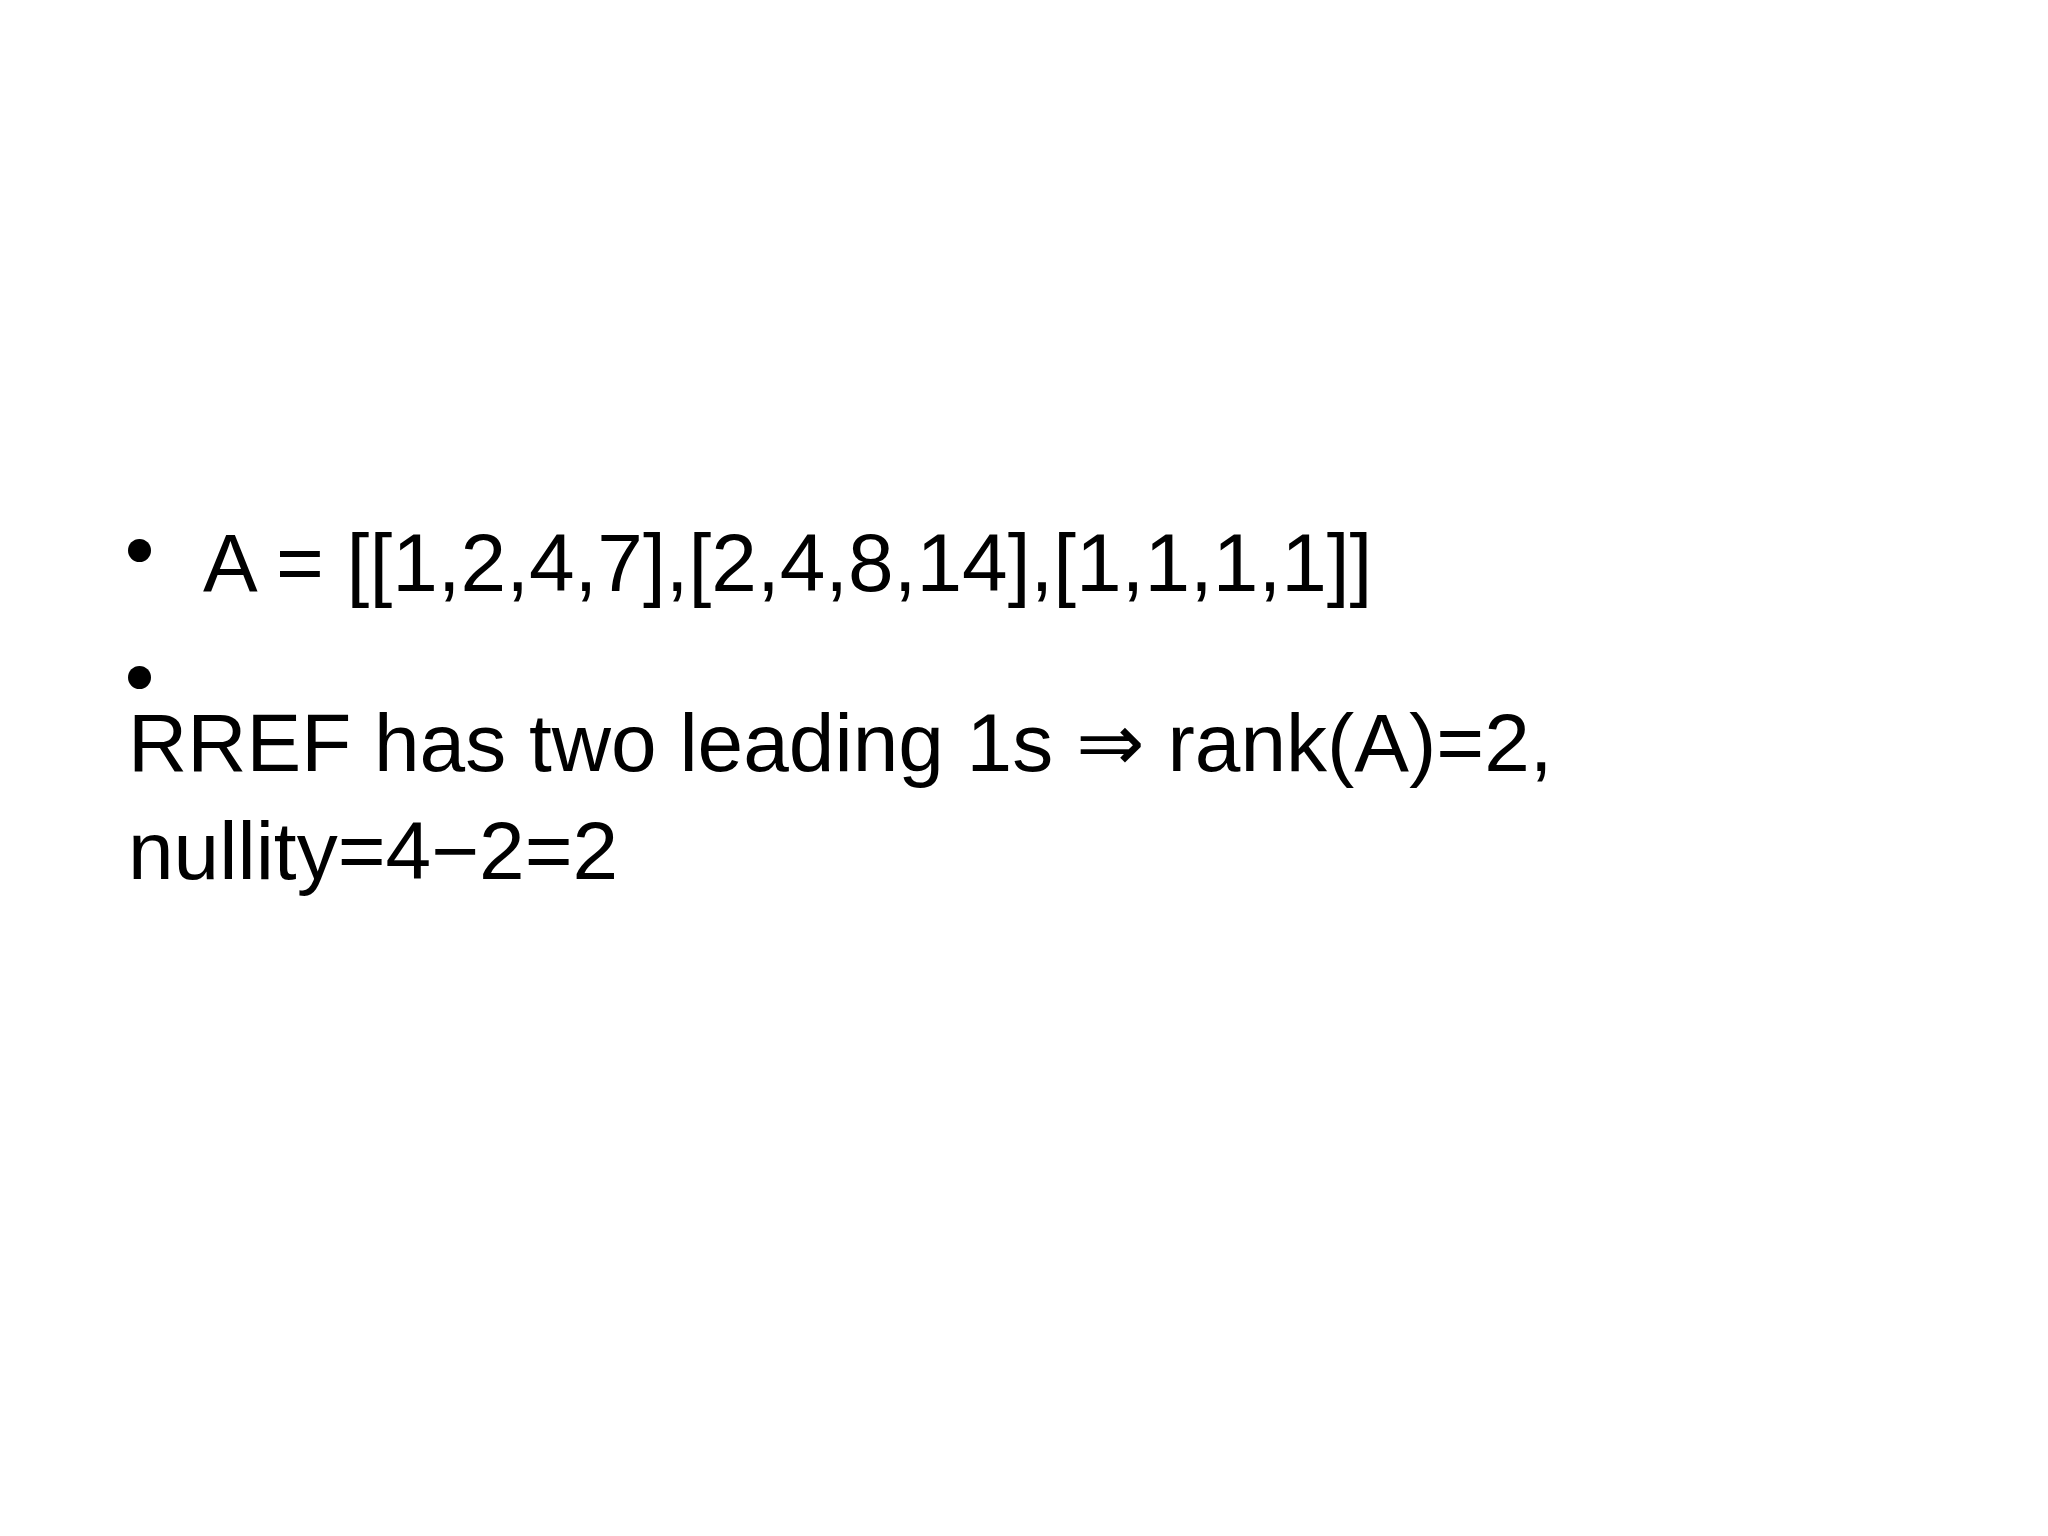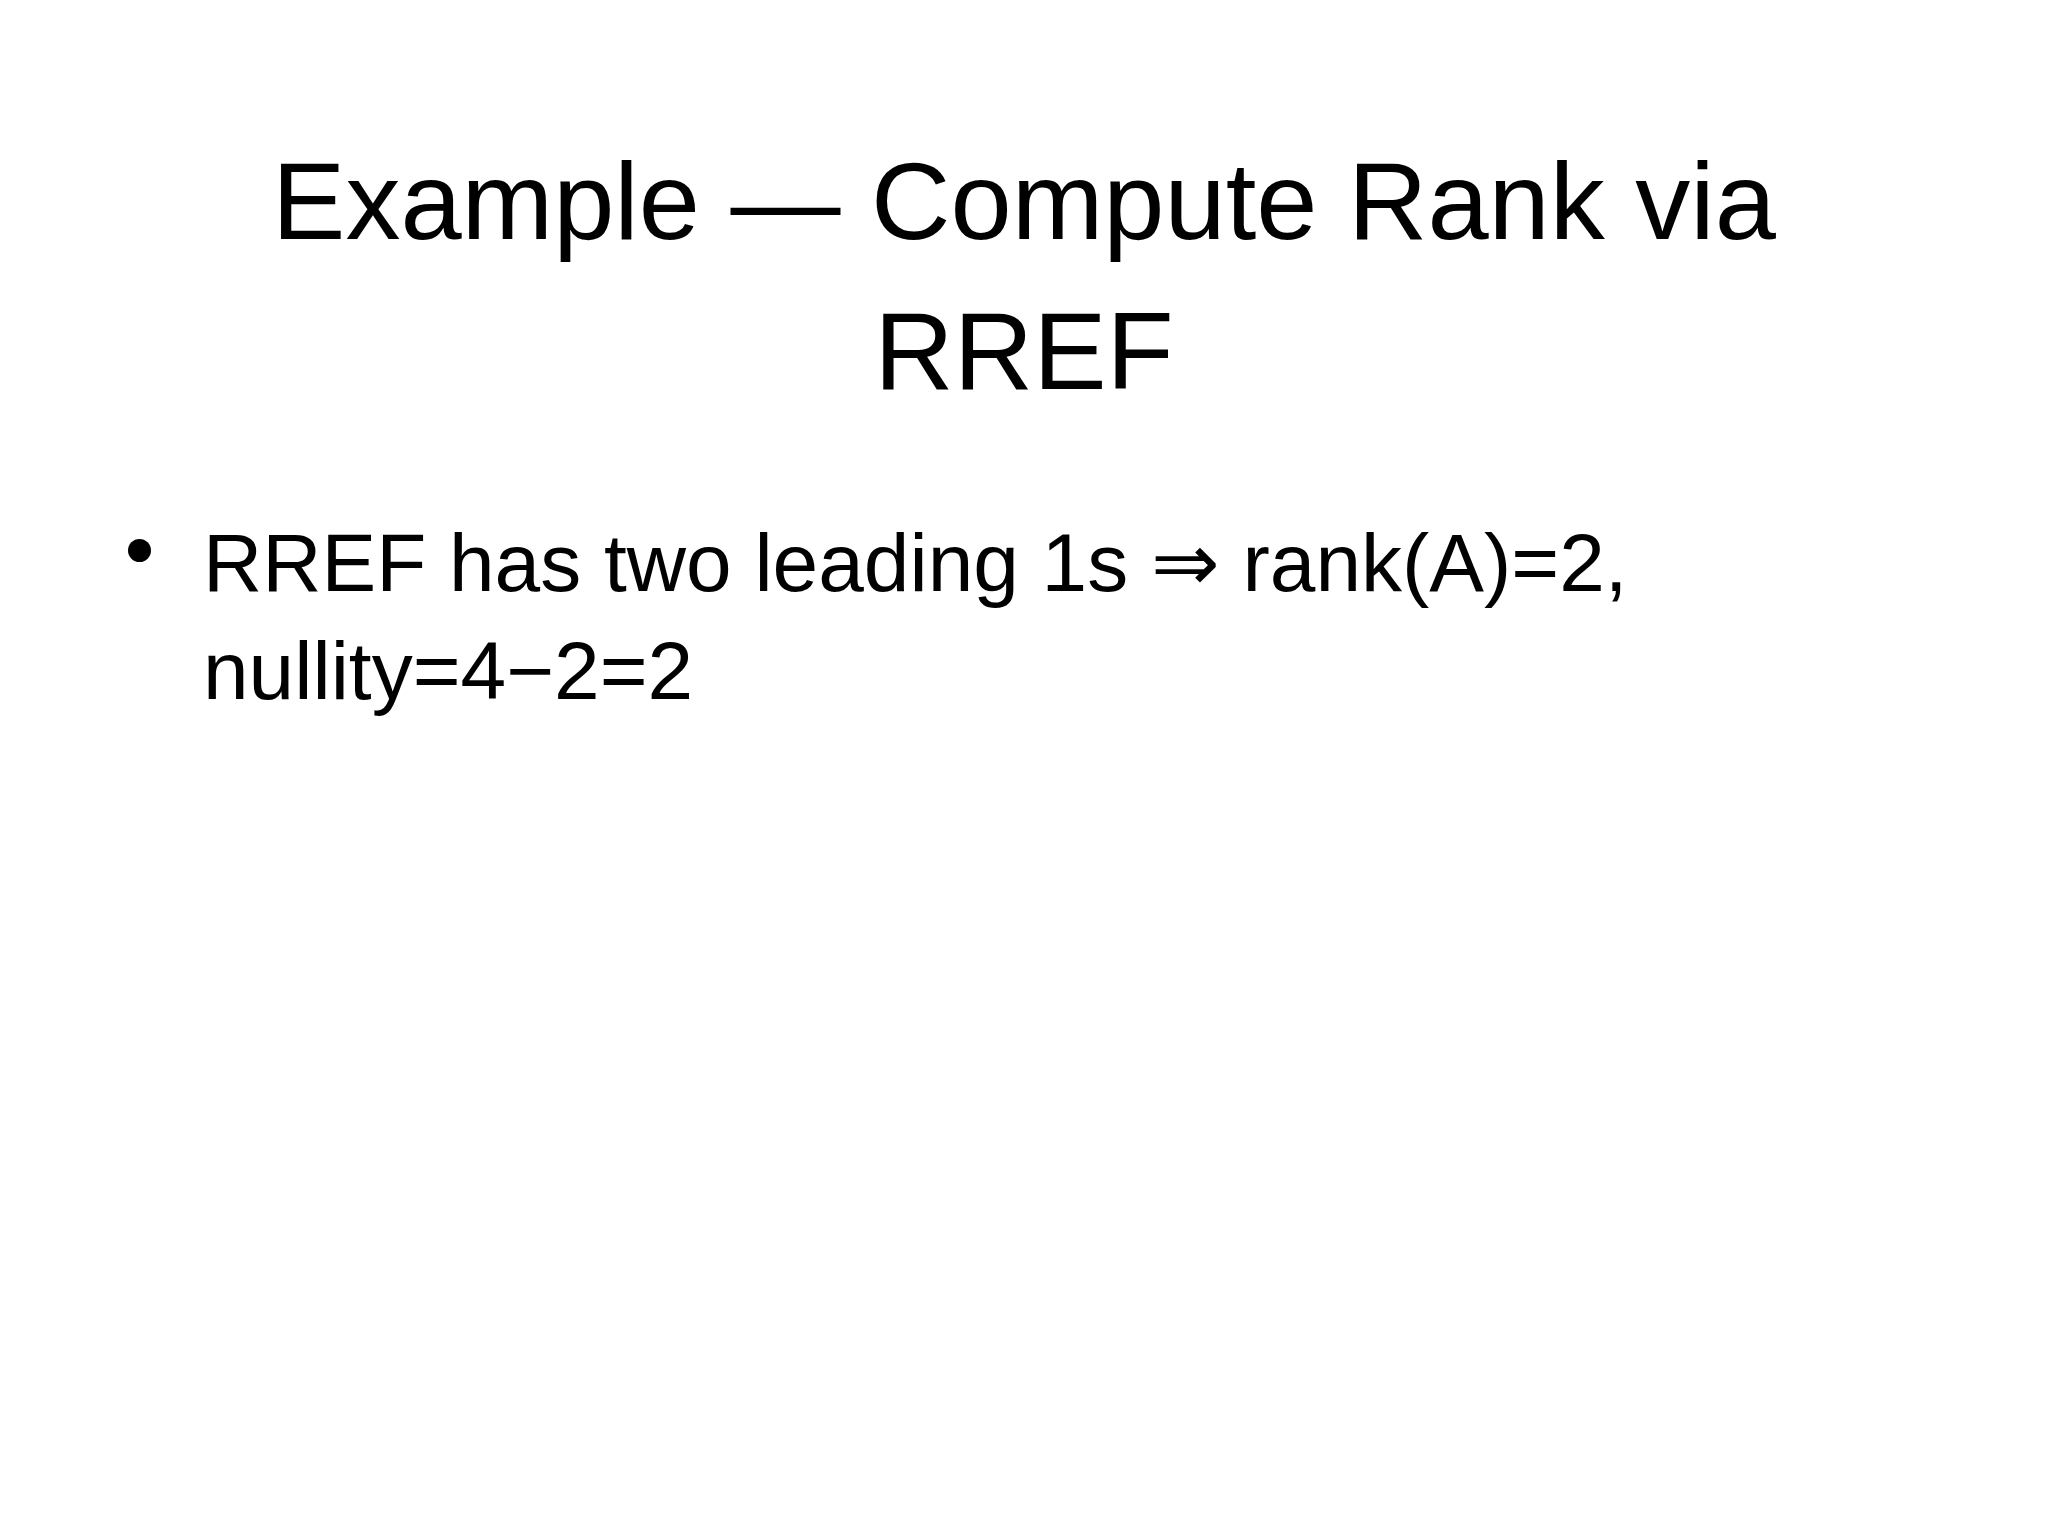--- a/index.html
+++ b/index.html
@@ -71,23 +71,26 @@
     font-size: 29px;
     line-height: 33px;
     color: #7f7f7f;
   }
 </style>
 </head>
 <body>
 
 <div class="slide">
 
-  <h1 class="title">Example — Compute Rank via RREF</h1>
 
   <ul class="bullets">
+    <li class="bullet-item">
+      <span class="bullet-dot"></span>
+      <span class="bullet-text">A = [[1,2,4,7],[2,4,8,14],[1,1,1,1]]</span>
+    </li>
     <li class="bullet-item">
       <span class="bullet-dot"></span>
       <span class="bullet-text">RREF has two leading 1s ⇒ rank(A)=2, nullity=4−2=2</span>
     </li>
   </ul>
 
 
 </div>
 
 </body></html>

